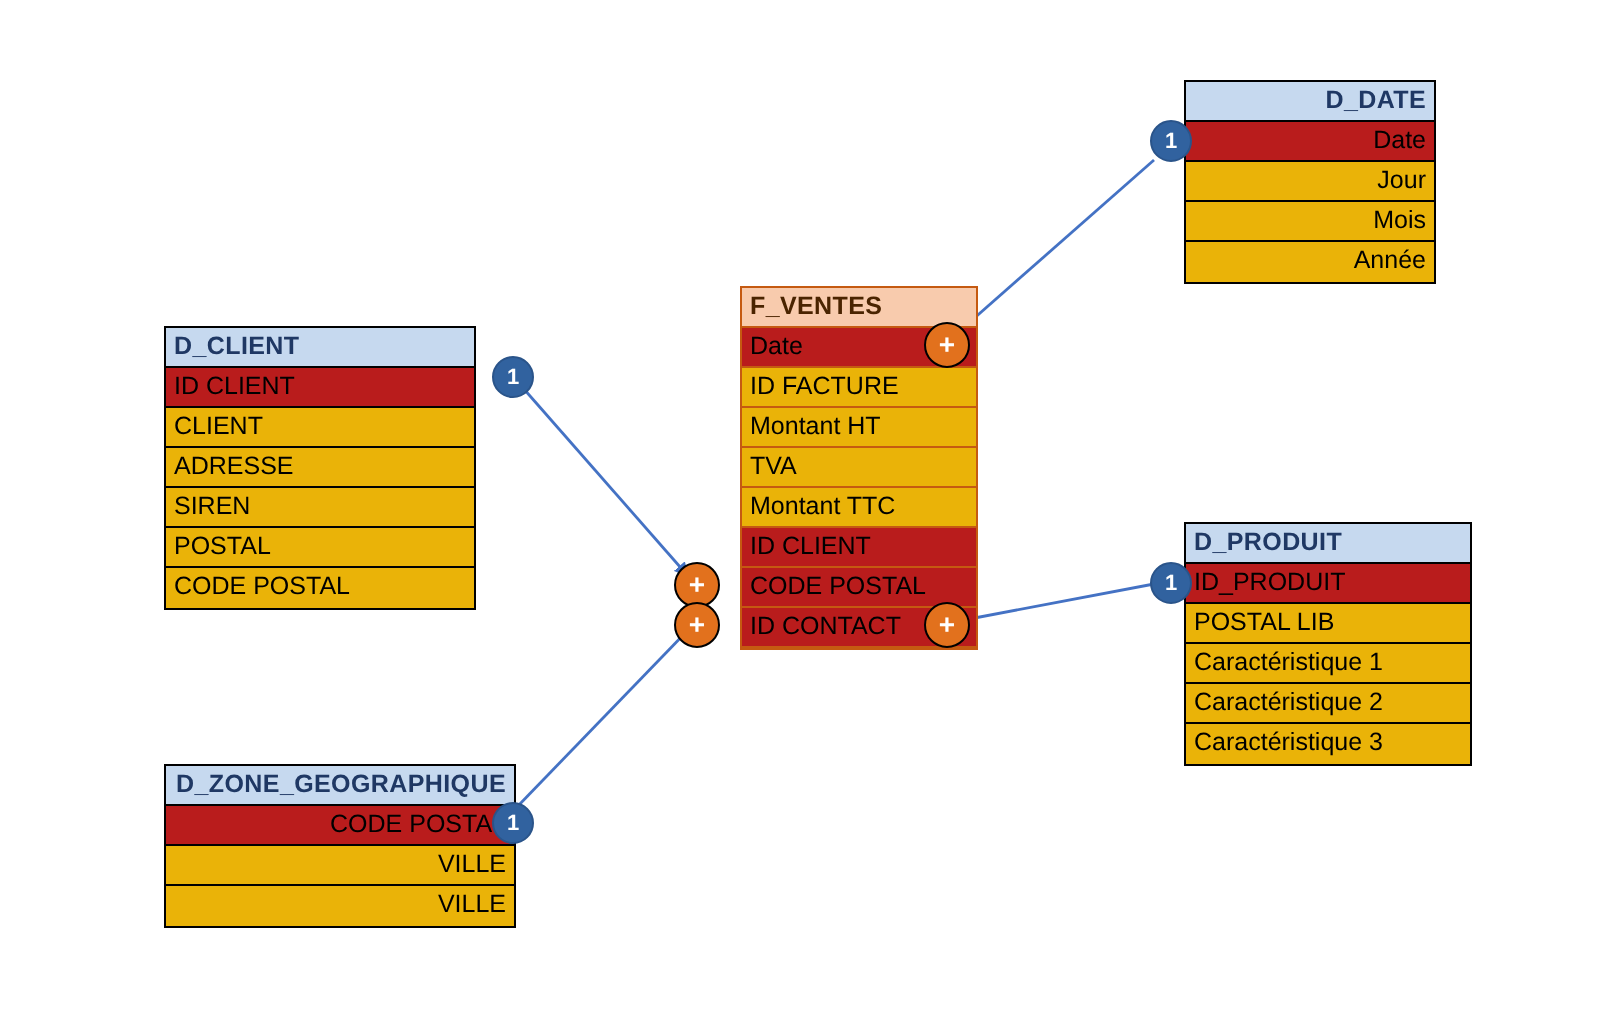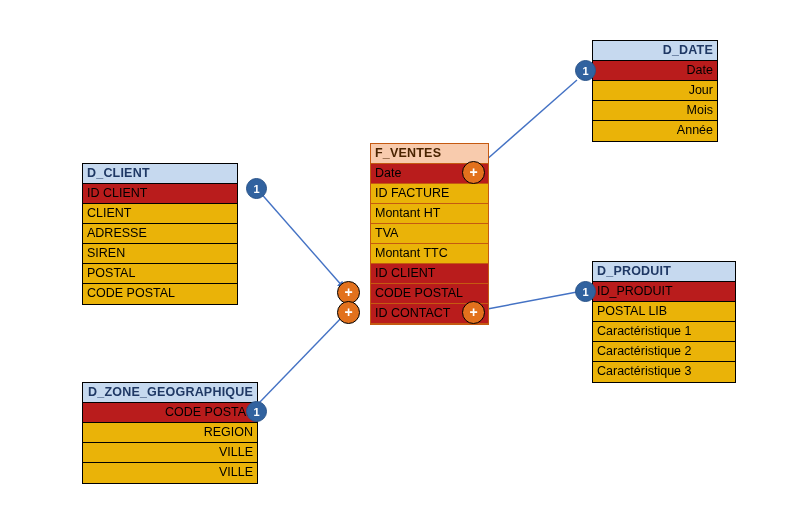--- a/index.html
+++ b/index.html
@@ -125,21 +125,20 @@
         <div class="row key">ID CLIENT</div>
         <div class="row">CLIENT</div>
         <div class="row">ADRESSE</div>
         <div class="row">SIREN</div>
         <div class="row">POSTAL</div>
         <div class="row">CODE POSTAL</div>
       </div>
       <div class="table" style="left: 82px; top: 382px; width: 176px; text-align: right;">
         <div class="row header">D_ZONE_GEOGRAPHIQUE</div>
         <div class="row key">CODE POSTAL</div>
-        <div class="row">REGION</div>
         <div class="row">VILLE</div>
         <div class="row">VILLE</div>
       </div>
       <div class="table fact" style="left: 354px; top: 143px; width: 119px; margin-left: 16px;">
         <div class="row header">F_VENTES</div>
         <div class="row key">Date</div>
         <div class="row">ID FACTURE</div>
         <div class="row">Montant HT</div>
         <div class="row">TVA</div>
         <div class="row">Montant TTC</div>

